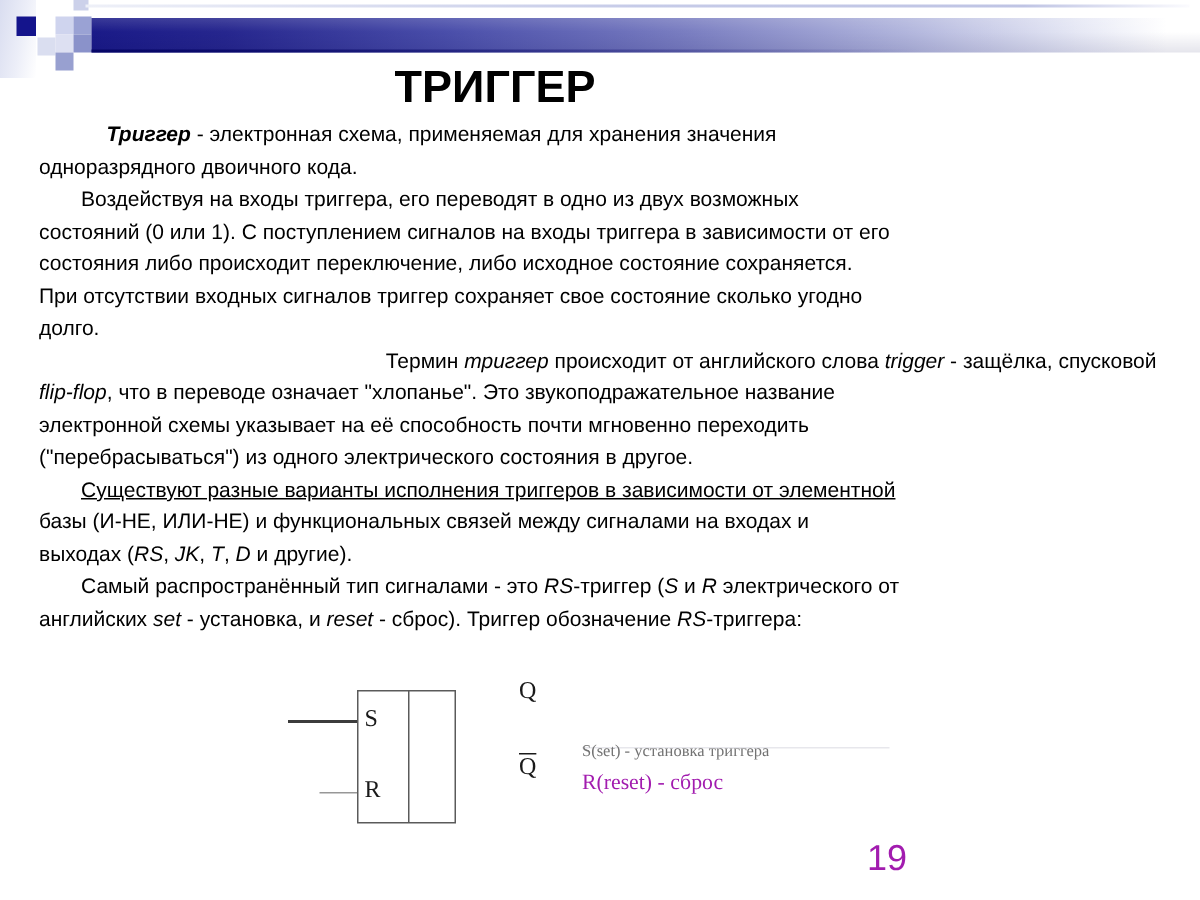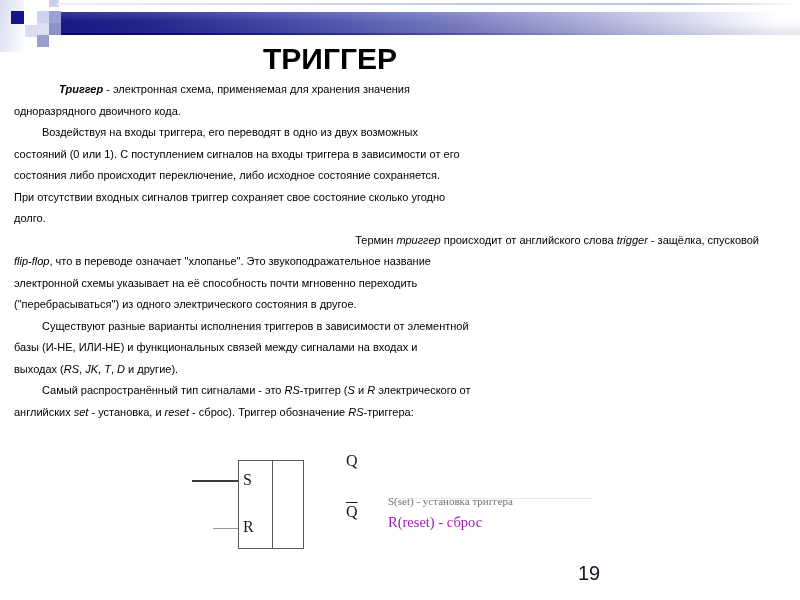--- a/index.html
+++ b/index.html
@@ -29,42 +29,42 @@
   .hdr-bar-shade{left:61px;top:12px;width:739px;height:23px;
     background:linear-gradient(to bottom,rgba(255,255,255,0.14),rgba(255,255,255,0) 40%,rgba(0,0,70,0.10) 100%);}
   .hdr-bar-edge{left:61px;top:33px;width:739px;height:2px;
     background:linear-gradient(to right,rgba(4,4,100,0.9) 0%,rgba(4,4,100,0.35) 45%,rgba(4,4,100,0) 75%);}
 
   
   .slide-title{left:30px;top:44px;width:600px;text-align:center;
     font-size:30px;font-weight:bold;color:#000;letter-spacing:0px;line-height:30px;}
 
   
-  .body-text{left:14px;top:79px;width:745px;color:#000;
-    font-size:11px;line-height:21.5px;}
+  .body-text{left:26px;top:79px;width:745px;color:#000;
+    font-size:14px;line-height:21.5px;}
   .line{white-space:nowrap;}
   .seg-n{font-style:normal;}
   .seg-i{font-style:italic;}
   .seg-bi{font-style:italic;font-weight:bold;}
 
   
   .trg-box{left:238px;top:460px;width:64px;height:87px;border:1px solid #5a5a5a;background:#fff;}
   .trg-divider{left:272px;top:460px;width:0;height:88px;border-left:1px solid #5a5a5a;}
   .trg-s{left:243px;top:472px;font-family:"Liberation Serif",serif;font-size:16px;color:#1a1a1a;line-height:16px;}
   .trg-r{left:243px;top:519px;font-family:"Liberation Serif",serif;font-size:16px;color:#1a1a1a;line-height:16px;}
   .trg-sline{left:192px;top:480px;width:46px;height:2px;background:#3c3c3c;}
   .trg-rline{left:213px;top:528px;width:25px;height:1px;background:#979797;}
   .trg-q{left:346px;top:453px;font-family:"Liberation Serif",serif;font-size:16px;color:#1a1a1a;line-height:16px;}
   .trg-qbar{left:346px;top:504px;font-family:"Liberation Serif",serif;font-size:16px;color:#1a1a1a;line-height:16px;text-decoration:overline;}
   .trg-sep{left:388px;top:498px;width:205px;height:1px;background:#e7e7ec;}
   .trg-sdesc{left:388px;top:494px;font-family:"Liberation Serif",serif;font-size:11px;color:#737373;line-height:15px;}
   .trg-rdesc{left:388px;top:515px;font-family:"Liberation Serif",serif;font-size:14.5px;color:#a21caf;line-height:15px;}
 
   
-  .page-number{left:578px;top:561px;font-size:20px;color:#0f172a;line-height:24px;}
+  .page-number{left:578px;top:561px;font-size:24px;color:#a21caf;line-height:24px;}
 </style>
 </head>
 <body>
 
 <div class="abs hdr-strip"></div>
 <div class="sq sq-navy"></div>
 <div class="sq sq-a"></div>
 <div class="sq sq-b"></div>
 <div class="sq sq-c"></div>
 <div class="sq sq-d"></div>
@@ -83,21 +83,21 @@
     <div class="line"><span class="seg-n">одноразрядного двоичного кода.</span></div>
     <div class="line" style="padding-left: 28px;"><span class="seg-n">Воздействуя на входы триггера, его переводят в одно из двух возможных</span></div>
     <div class="line"><span class="seg-n">состояний (0 или 1). С поступлением сигналов на входы триггера в зависимости от его</span></div>
     <div class="line"><span class="seg-n">состояния либо происходит переключение, либо исходное состояние сохраняется.</span></div>
     <div class="line"><span class="seg-n">При отсутствии входных сигналов триггер сохраняет свое состояние сколько угодно</span></div>
     <div class="line"><span class="seg-n">долго.</span></div>
     <div class="line" style="padding-left: 28px; text-align: right;"><span class="seg-n">Термин </span><span class="seg-i">триггер</span><span class="seg-n"> происходит от английского слова </span><span class="seg-i">trigger</span><span class="seg-n"> - защёлка, спусковой</span></div>
     <div class="line"><span class="seg-i">flip-flop</span><span class="seg-n">, что в переводе означает "хлопанье". Это звукоподражательное название</span></div>
     <div class="line"><span class="seg-n">электронной схемы указывает на её способность почти мгновенно переходить</span></div>
     <div class="line"><span class="seg-n">("перебрасываться") из одного электрического состояния в другое.</span></div>
-    <div class="line" style="padding-left: 28px;"><span class="seg-n">Существуют разные варианты исполнения триггеров в зависимости от элементной</span></div>
+    <div class="line" style="padding-left: 28px; text-decoration: underline;"><span class="seg-n">Существуют разные варианты исполнения триггеров в зависимости от элементной</span></div>
     <div class="line"><span class="seg-n">базы (И-НЕ, ИЛИ-НЕ) и функциональных связей между сигналами на входах и</span></div>
     <div class="line"><span class="seg-n">выходах (</span><span class="seg-i">RS</span><span class="seg-n">, </span><span class="seg-i">JK</span><span class="seg-n">, </span><span class="seg-i">T</span><span class="seg-n">, </span><span class="seg-i">D</span><span class="seg-n"> и другие).</span></div>
     <div class="line" style="padding-left: 28px;"><span class="seg-n">Самый распространённый тип сигналами - это </span><span class="seg-i">RS</span><span class="seg-n">-триггер (</span><span class="seg-i">S</span><span class="seg-n"> и </span><span class="seg-i">R</span><span class="seg-n"> электрического от</span></div>
     <div class="line"><span class="seg-n">английских </span><span class="seg-i">set</span><span class="seg-n"> - установка, и </span><span class="seg-i">reset</span><span class="seg-n"> - сброс). Триггер обозначение </span><span class="seg-i">RS</span><span class="seg-n">-триггера:</span></div>
   </div>
 
 <div class="abs trg-box"></div>
 <div class="abs trg-divider"></div>
 <div class="abs trg-sline"></div>
 <div class="abs trg-rline"></div>

